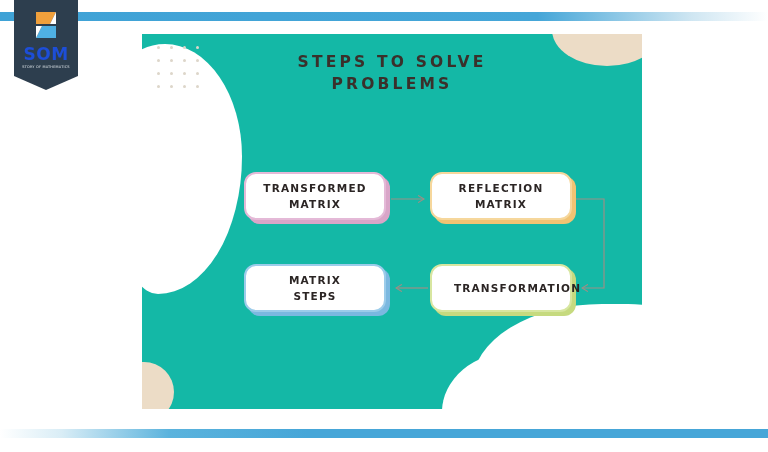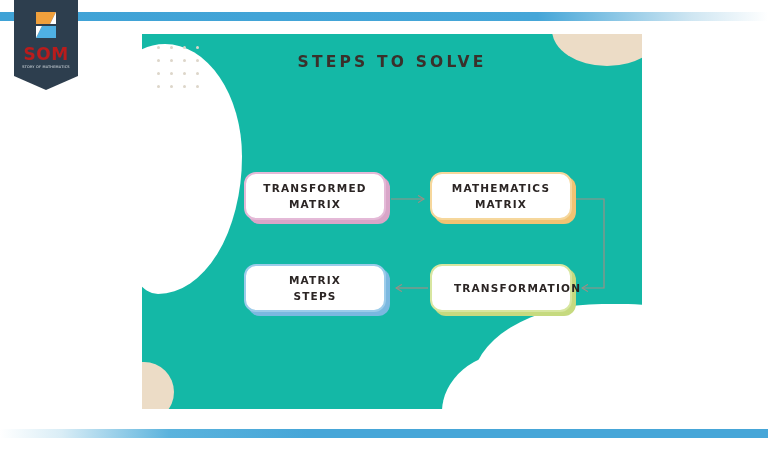--- a/index.html
+++ b/index.html
@@ -15,21 +15,21 @@
   .bottom-bar {
     position: absolute; left: 0; top: 429px; width: 768px; height: 9px;
     background: linear-gradient(to right, #ffffff 0%, #d9edf6 8%, #5bb3dd 22%, #46a6d8 40%, #46a6d8 100%);
   }
   .logo {
     position: absolute; left: 14px; top: 0; width: 64px; height: 90px;
   }
   .logo svg { display: block; }
   .logo-text {
     position: absolute; left: 0; top: 44px; width: 64px; text-align: center;
-    color: #b91c1c; font-weight: bold; font-size: 17px; letter-spacing: 0.5px;
+    color: #1d4ed8; font-weight: bold; font-size: 17px; letter-spacing: 0.5px;
     font-family: "DejaVu Sans", sans-serif;
   }
   .logo-sub {
     position: absolute; left: 0; top: 65px; width: 64px; text-align: center;
     color: #dfe6ea; font-size: 3.5px; letter-spacing: 0.2px;
   }
   .panel {
     position: absolute; left: 142px; top: 34px; width: 500px; height: 375px;
     background: #14b8a6; overflow: hidden;
   }
@@ -131,28 +131,29 @@
       <span></span>
       <span></span>
     <span></span>
       <span></span>
       <span></span>
       <span></span>
   </div>
 
   <div class="title">
     <span>STEPS TO SOLVE</span>
+    <span>PROBLEMS</span>
   </div>
 
   <div class="box pink" style="left:102px; top:138px;">
     <span>TRANSFORMED</span>
     <span>MATRIX</span>
   </div>
   <div class="box orange" style="left:288px; top:138px;">
-    <span>MATHEMATICS</span>
+    <span>REFLECTION</span>
     <span>MATRIX</span>
   </div>
   <div class="box green" style="left:288px; top:230px;">
     <span>TRANSFORMATION</span>
   </div>
   <div class="box blue" style="left:102px; top:230px;">
     <span>MATRIX</span>
     <span>STEPS</span>
   </div>
 

